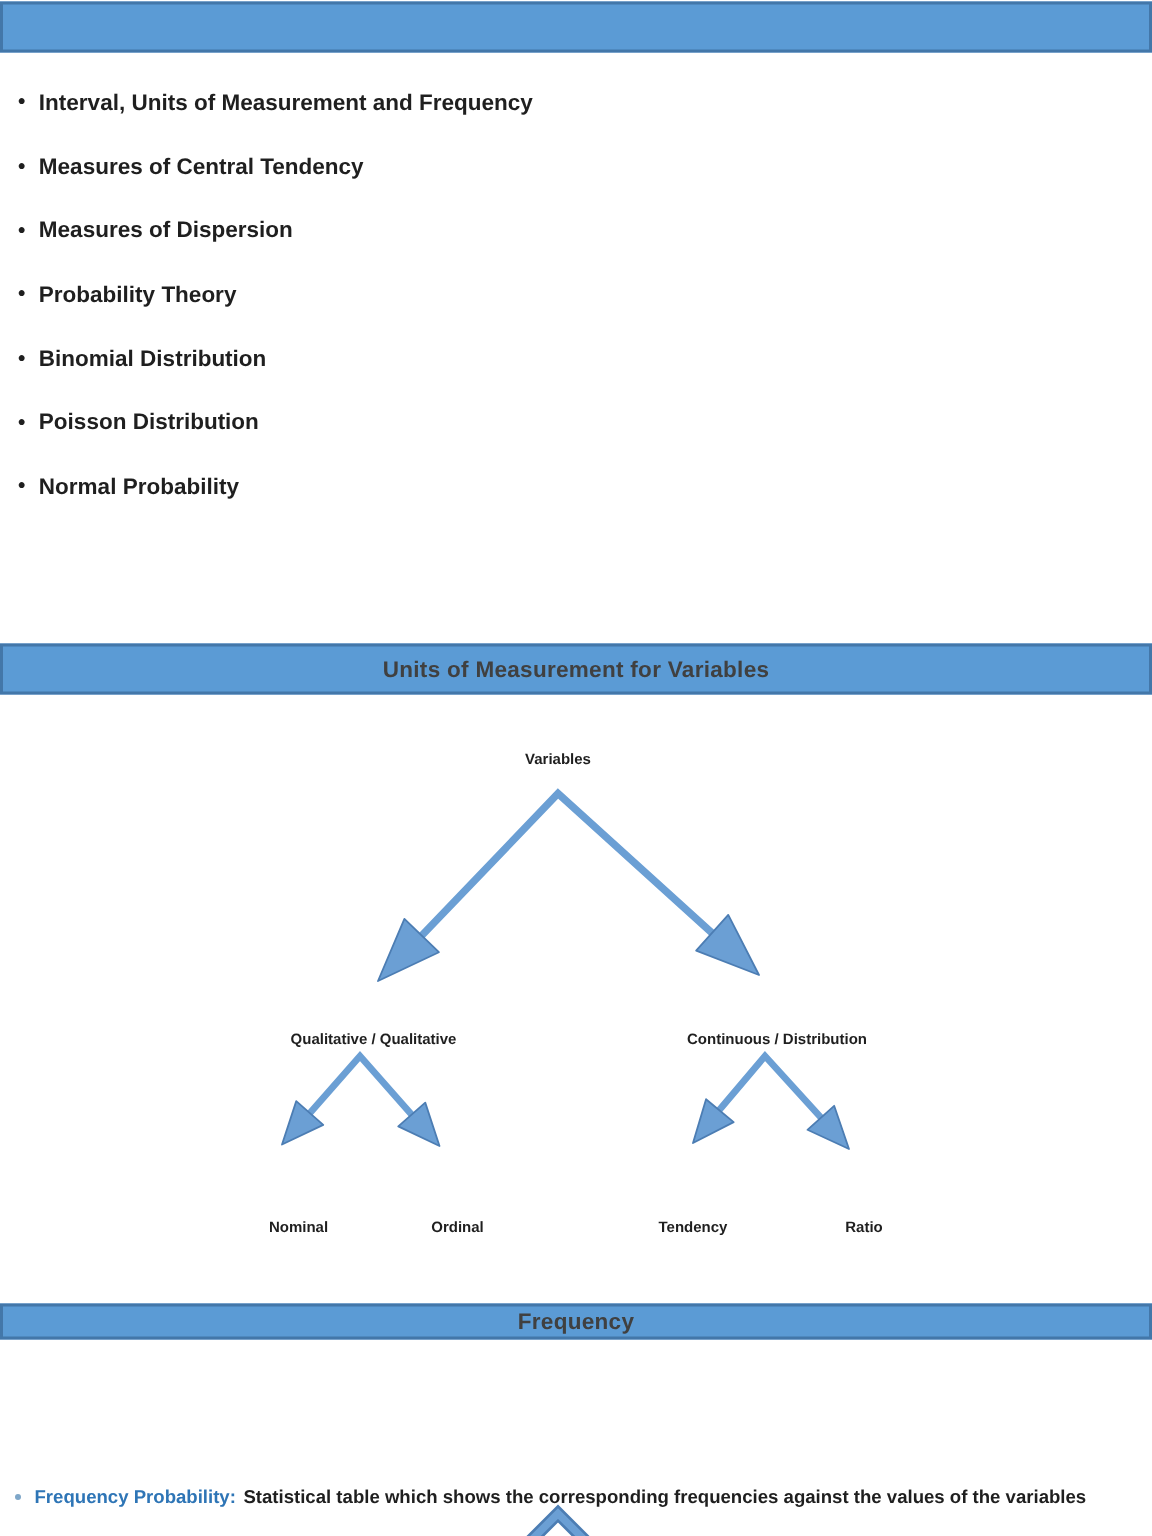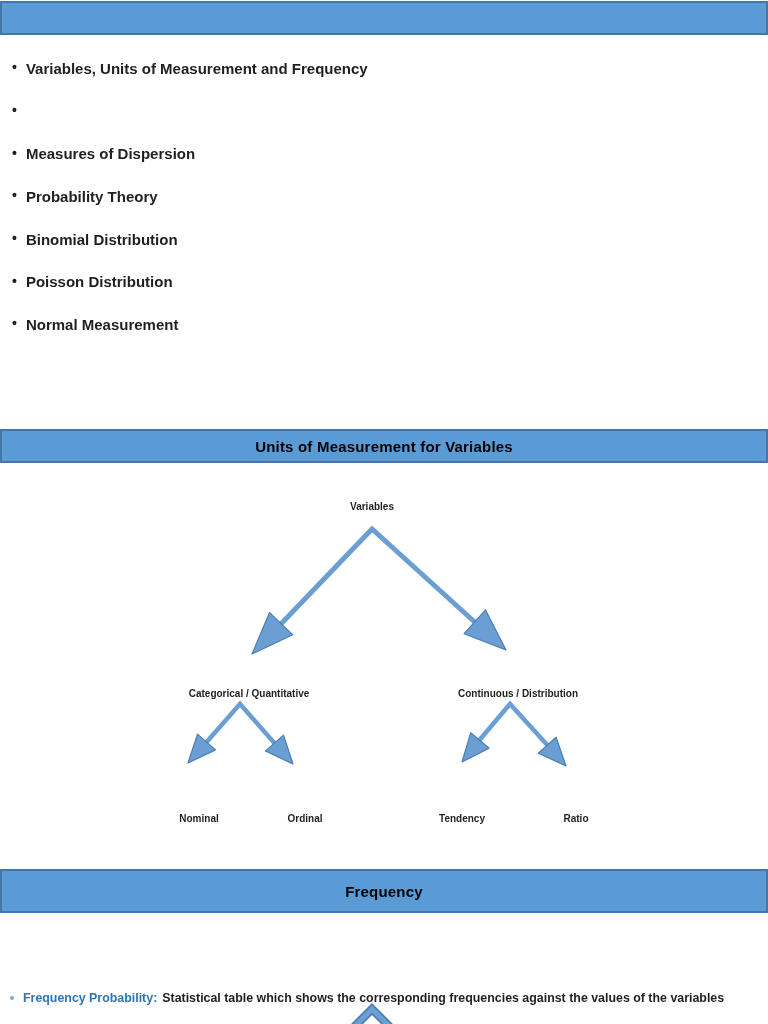--- a/index.html
+++ b/index.html
@@ -13,32 +13,32 @@
     color: var(--body_text);
   }
   
   .bar {
     position: absolute;
     left: 0;
     width: 768px;
     box-sizing: border-box;
     background: var(--accent_fill);
     border: 2px solid var(--accent_border);
-    color: #000000;
+    color: #404040;
     display: flex;
     align-items: center;
     justify-content: center;
     font-size: 15px;
     font-weight: 700;
     letter-spacing: 0.2px;
     z-index: 2;
   }
   .bar-top  { top: 1px;   height: 34px; }
   .bar-units{ top: 429px; height: 34px; }
-  .bar-freq { top: 869px; height: 44px; }
+  .bar-freq { top: 869px; height: 24px; }
 
   
   .toc {
     position: absolute;
     left: 10px;
     top: 47px;
     width: 740px;
     z-index: 2;
   }
   .toc-item {
@@ -118,44 +118,45 @@
 
 <div class="page">
 
   <div class="bar bar-top">
     <span></span>
   </div>
 
   <div class="toc">
     <div class="toc-item">
       <span class="toc-bullet">•</span>
-      <span>Variables, Units of Measurement and Frequency</span>
+      <span>Interval, Units of Measurement and Frequency</span>
     </div>
     <div class="toc-item">
       <span class="toc-bullet">•</span>
+      <span>Measures of Central Tendency</span>
     </div>
     <div class="toc-item">
       <span class="toc-bullet">•</span>
       <span>Measures of Dispersion</span>
     </div>
     <div class="toc-item">
       <span class="toc-bullet">•</span>
       <span>Probability Theory</span>
     </div>
     <div class="toc-item">
       <span class="toc-bullet">•</span>
       <span>Binomial Distribution</span>
     </div>
     <div class="toc-item">
       <span class="toc-bullet">•</span>
       <span>Poisson Distribution</span>
     </div>
     <div class="toc-item">
       <span class="toc-bullet">•</span>
-      <span>Normal Measurement</span>
+      <span>Normal Probability</span>
     </div>
   </div>
 
   <div class="bar bar-units">
     <span>Units of Measurement for Variables</span>
   </div>
 
   <svg class="overlay" width="768" height="1024" viewBox="0 0 768 1024">
 
     <polyline class="shaft shaft-big" points="278,627 372,529 478,625"></polyline>
@@ -168,21 +169,21 @@
 
     <polyline class="shaft shaft-small" points="477,743 510,704 550,748"></polyline>
     <polygon class="head" points="462,762 470.7,732.8 489.1,748.1"></polygon>
     <polygon class="head" points="566,766 538.3,753.2 556.1,737.2"></polygon>
 
     <polyline class="chev-outer" points="354,1027 372,1009 390,1027"></polyline>
     <polyline class="chev-inner" points="354,1027 372,1009 390,1027"></polyline>
   </svg>
 
   <div class="node node-variables">Variables</div>
-  <div class="node node-categorical">Categorical / Quantitative</div>
+  <div class="node node-categorical">Qualitative / Qualitative</div>
   <div class="node node-continuous">Continuous / Distribution</div>
   <div class="node node-nominal">Nominal</div>
   <div class="node node-ordinal">Ordinal</div>
   <div class="node node-interval">Tendency</div>
   <div class="node node-ratio">Ratio</div>
 
   <div class="bar bar-freq">
     <span>Frequency</span>
   </div>
 

